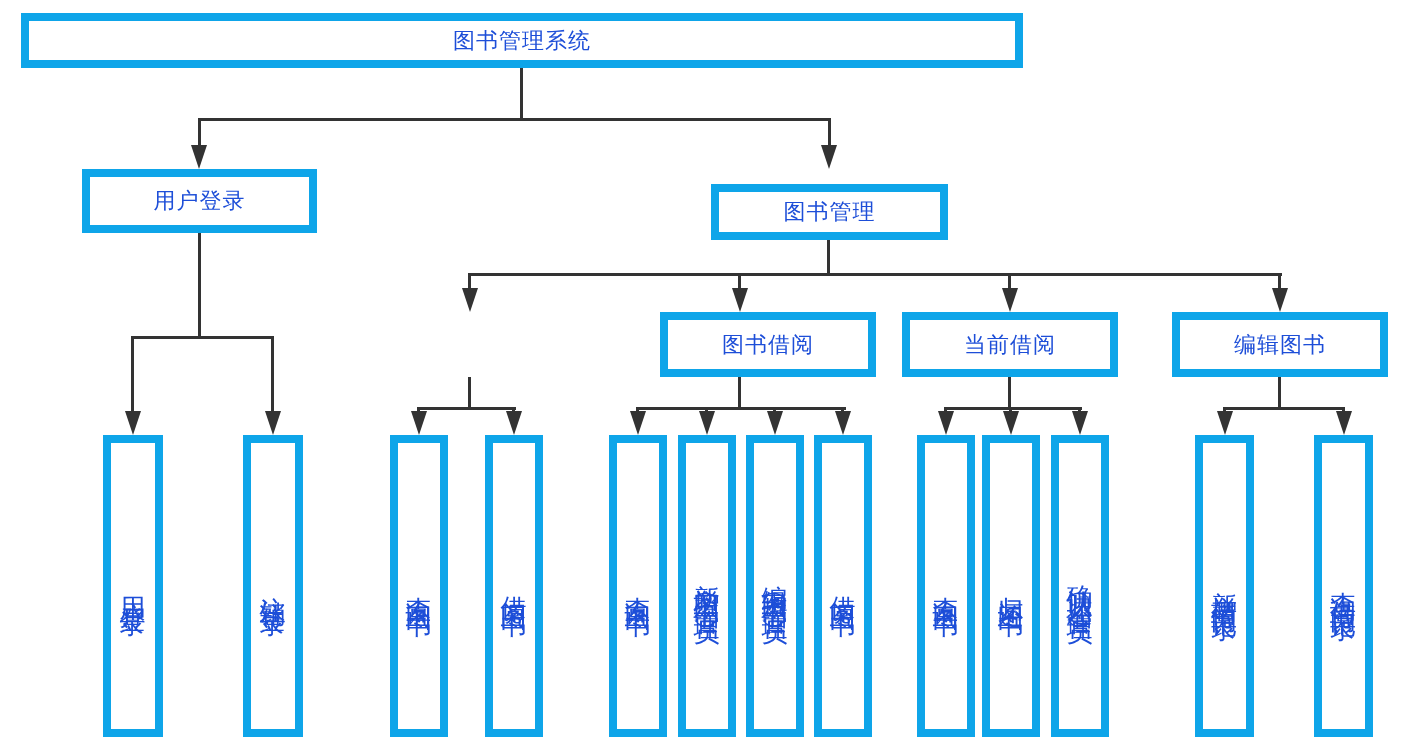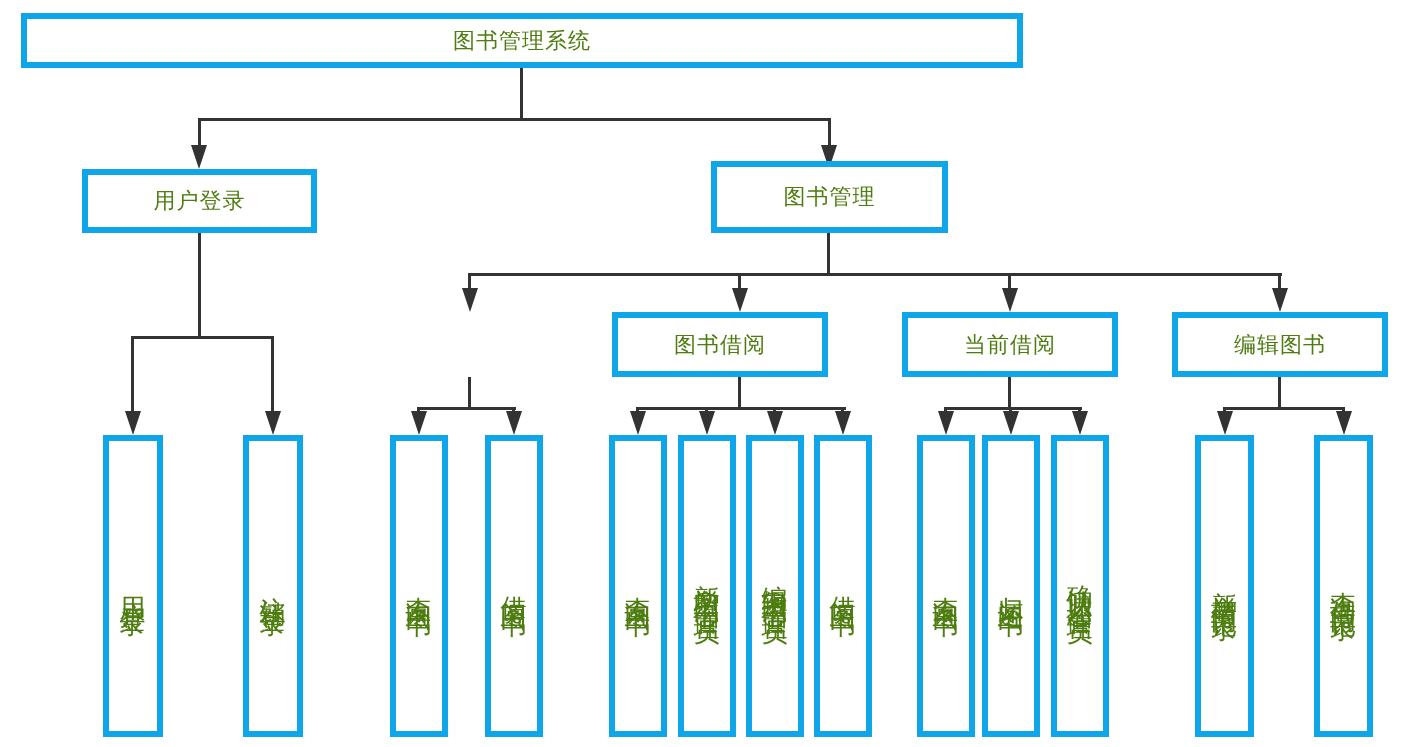--- a/index.html
+++ b/index.html
@@ -8,25 +8,25 @@
     width: 1405px;
     height: 747px;
     background: #ffffff;
     font-family: "DejaVu Sans", "Liberation Sans", sans-serif;
     overflow: hidden;
   }
   .node {
     position: absolute;
     box-sizing: border-box;
     background: #ffffff;
-    border: 6px solid #0ea5e9;
+    border: 8px solid #0ea5e9;
     display: flex;
     align-items: center;
     justify-content: center;
-    color: #4d7c0f;
+    color: #1d4ed8;
     z-index: 2;
   }
   .node.h { font-size: 22px; letter-spacing: 1px; white-space: nowrap; }
   .node.v {
     writing-mode: vertical-rl;
     text-orientation: mixed;
     font-size: 26px;
     letter-spacing: 5px;
     line-height: 1;
   }
@@ -110,23 +110,23 @@
   <div class="line" style="left:1278px;top:377px;width:3px;height:30px"></div>
   <div class="line" style="left:1223px;top:407px;width:122px;height:3px"></div>
   <div class="line" style="left:1223px;top:407px;width:3px;height:12px"></div>
   <div class="arrow" style="left:1217px;top:411px"></div>
   <div class="line" style="left:1342px;top:407px;width:3px;height:12px"></div>
   <div class="arrow" style="left:1336px;top:411px"></div>
 
   <div class="node h" style="left:21px;top:13px;width:1002px;height:55px">图书管理系统</div>
 
   <div class="node h" style="left:82px;top:169px;width:235px;height:64px">用户登录</div>
-  <div class="node h" style="left:711px;top:161px;width:237px;height:72px">图书管理</div>
+  <div class="node h" style="left:711px;top:184px;width:237px;height:56px">图书管理</div>
 
-  <div class="node h" style="left:612px;top:312px;width:216px;height:65px">图书借阅</div>
+  <div class="node h" style="left:660px;top:312px;width:216px;height:65px">图书借阅</div>
   <div class="node h" style="left:902px;top:312px;width:216px;height:65px">当前借阅</div>
   <div class="node h" style="left:1172px;top:312px;width:216px;height:65px">编辑图书</div>
 
   <div class="node v" style="left:103px;top:435px;width:60px;height:302px">用户登录</div>
   <div class="node v" style="left:243px;top:435px;width:60px;height:302px">注销登录</div>
 
   <div class="node v" style="left:390px;top:435px;width:58px;height:302px">查询图书</div>
   <div class="node v" style="left:485px;top:435px;width:58px;height:302px">借阅图书</div>
 
   <div class="node v" style="left:609px;top:435px;width:58px;height:302px">查询图书</div>

